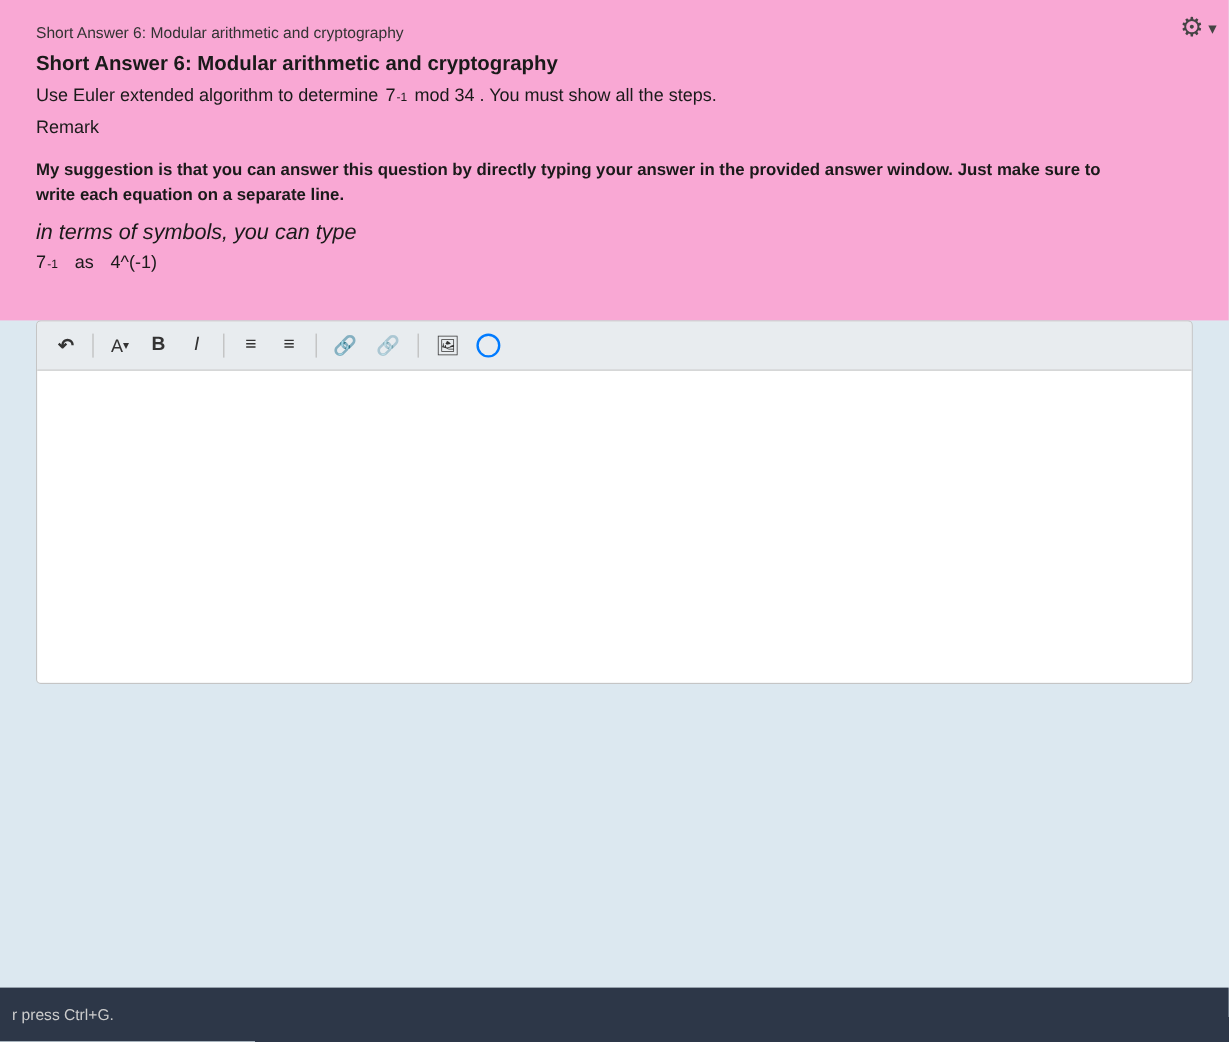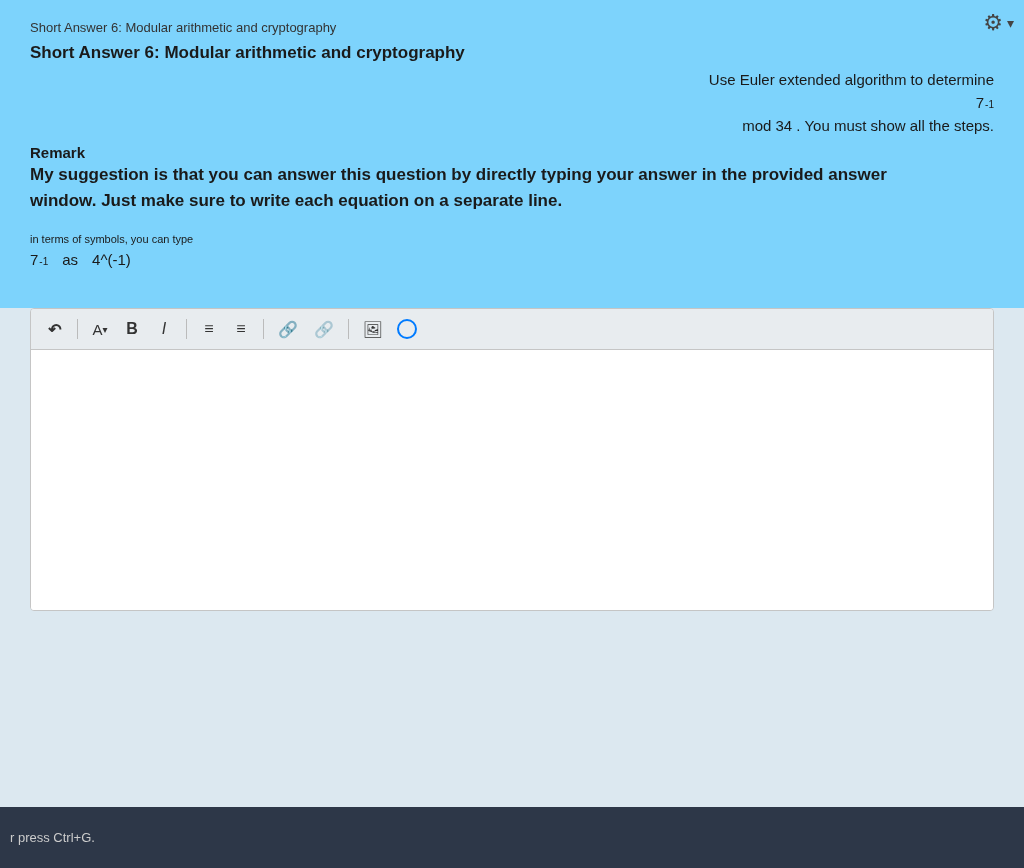--- a/index.html
+++ b/index.html
@@ -41,21 +41,21 @@
     .chevron-btn {
       background: none;
       border: none;
       cursor: pointer;
       font-size: 14px;
       color: #444;
     }
 
     .main-content {
       padding: 20px 30px 10px 30px;
-      background-color: #7dd3fc;
+      background-color: #f9a8d4;
     }
 
     .breadcrumb {
       font-size: 13px;
       color: #333;
       margin-bottom: 8px;
     }
 
     .title {
       font-size: 17px;
@@ -64,57 +64,57 @@
       margin-bottom: 8px;
     }
 
     .description-line {
       font-size: 15px;
       color: #1a1a1a;
       display: flex;
       align-items: flex-end;
       gap: 6px;
       margin-bottom: 10px;
-      flex-direction: column;
     }
 
     .math-expr {
       font-size: 15px;
       display: inline-flex;
       align-items: baseline;
       gap: 1px;
     }
 
     .math-base {
       font-size: 15px;
     }
 
     .math-sup {
       font-size: 10px;
       vertical-align: super;
     }
 
     .remark-label {
-      font-weight: 700;
-      font-size: 15px;
-      margin-bottom: 1px;
+      font-weight: 400;
+      font-size: 15px;
+      margin-bottom: 16px;
     }
 
     .remark-text {
       font-weight: 700;
-      font-size: 17px;
+      font-size: 14px;
       line-height: 1.5;
-      margin-bottom: 20px;
+      margin-bottom: 10px;
       max-width: 920px;
     }
 
     .symbols-line {
-      font-size: 11px;
+      font-size: 18px;
       color: #1a1a1a;
       margin-bottom: 6px;
+      font-style: italic;
     }
 
     .notation-line {
       font-size: 15px;
       color: #1a1a1a;
       display: flex;
       align-items: baseline;
       gap: 14px;
       margin-bottom: 30px;
     }
@@ -188,21 +188,21 @@
       outline: none;
       border: none;
       width: 100%;
     }
 
     .status-bar {
       position: absolute;
       bottom: 0;
       left: 0;
       right: 0;
-      height: 61px;
+      height: 45px;
       background: #2d3748;
       display: flex;
       align-items: center;
       padding: 0 10px;
     }
 
     .status-text {
       color: #ccc;
       font-size: 13px;
     }

